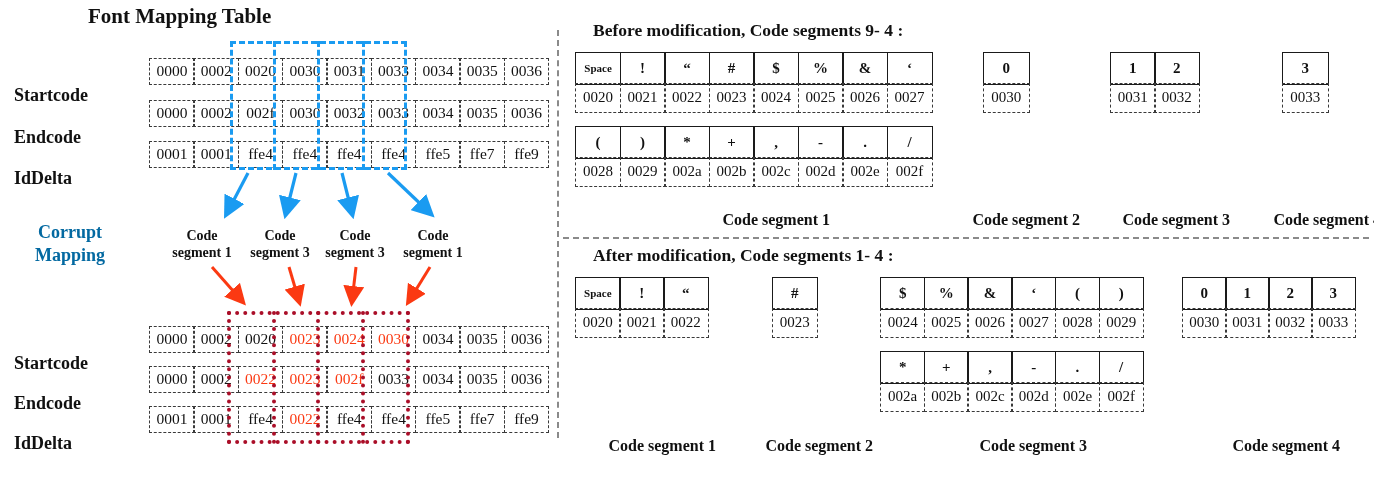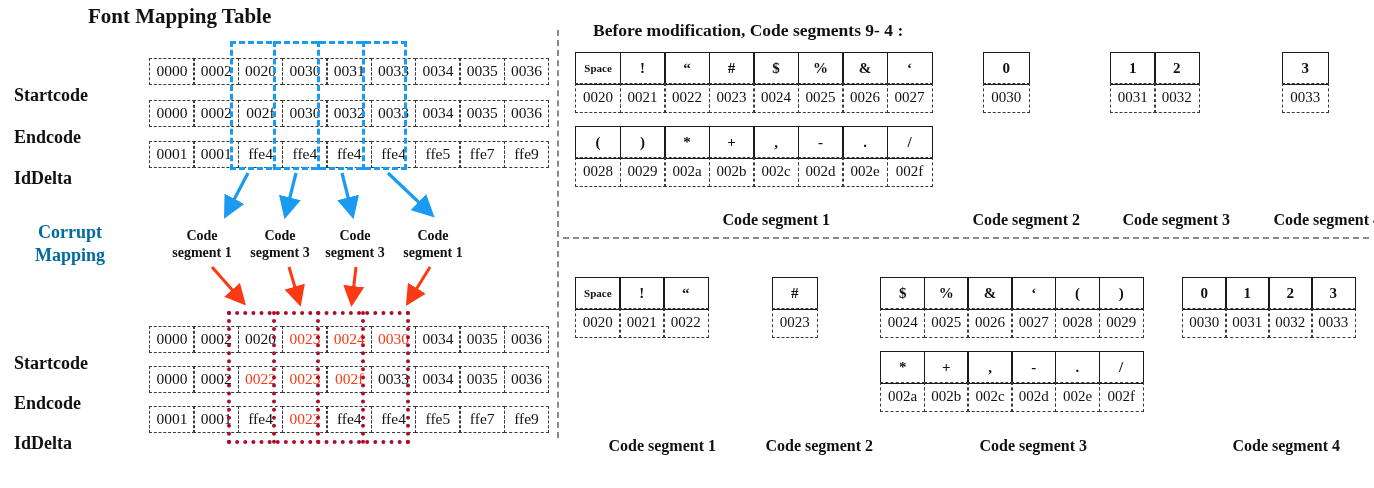--- a/index.html
+++ b/index.html
@@ -262,20 +262,21 @@
       </div>
   </div>
 
   <div class="abs rlabel" style="left:680px;top:211px">Code segment 1</div>
   <div class="abs rlabel" style="left:930px;top:211px">Code segment 2</div>
   <div class="abs rlabel" style="left:1080px;top:211px">Code segment 3</div>
   <div class="abs rlabel" style="left:1231px;top:211px">Code segment 4</div>
 
   <div class="abs hsep"></div>
 
+  <div class="abs rhead" style="left:593px;top:245px">After modification, Code segments 1- 4 :</div>
 
   <div class="abs mini" style="left:575px;top:277px;--w:44px">
     <div class="chars">
         <div class="ccell small">Space</div>
         <div class="ccell">!</div>
         <div class="ccell">“</div>
       </div>
     <div class="codes">
         <div class="kcell small">0020</div>
         <div class="kcell small">0021</div>

